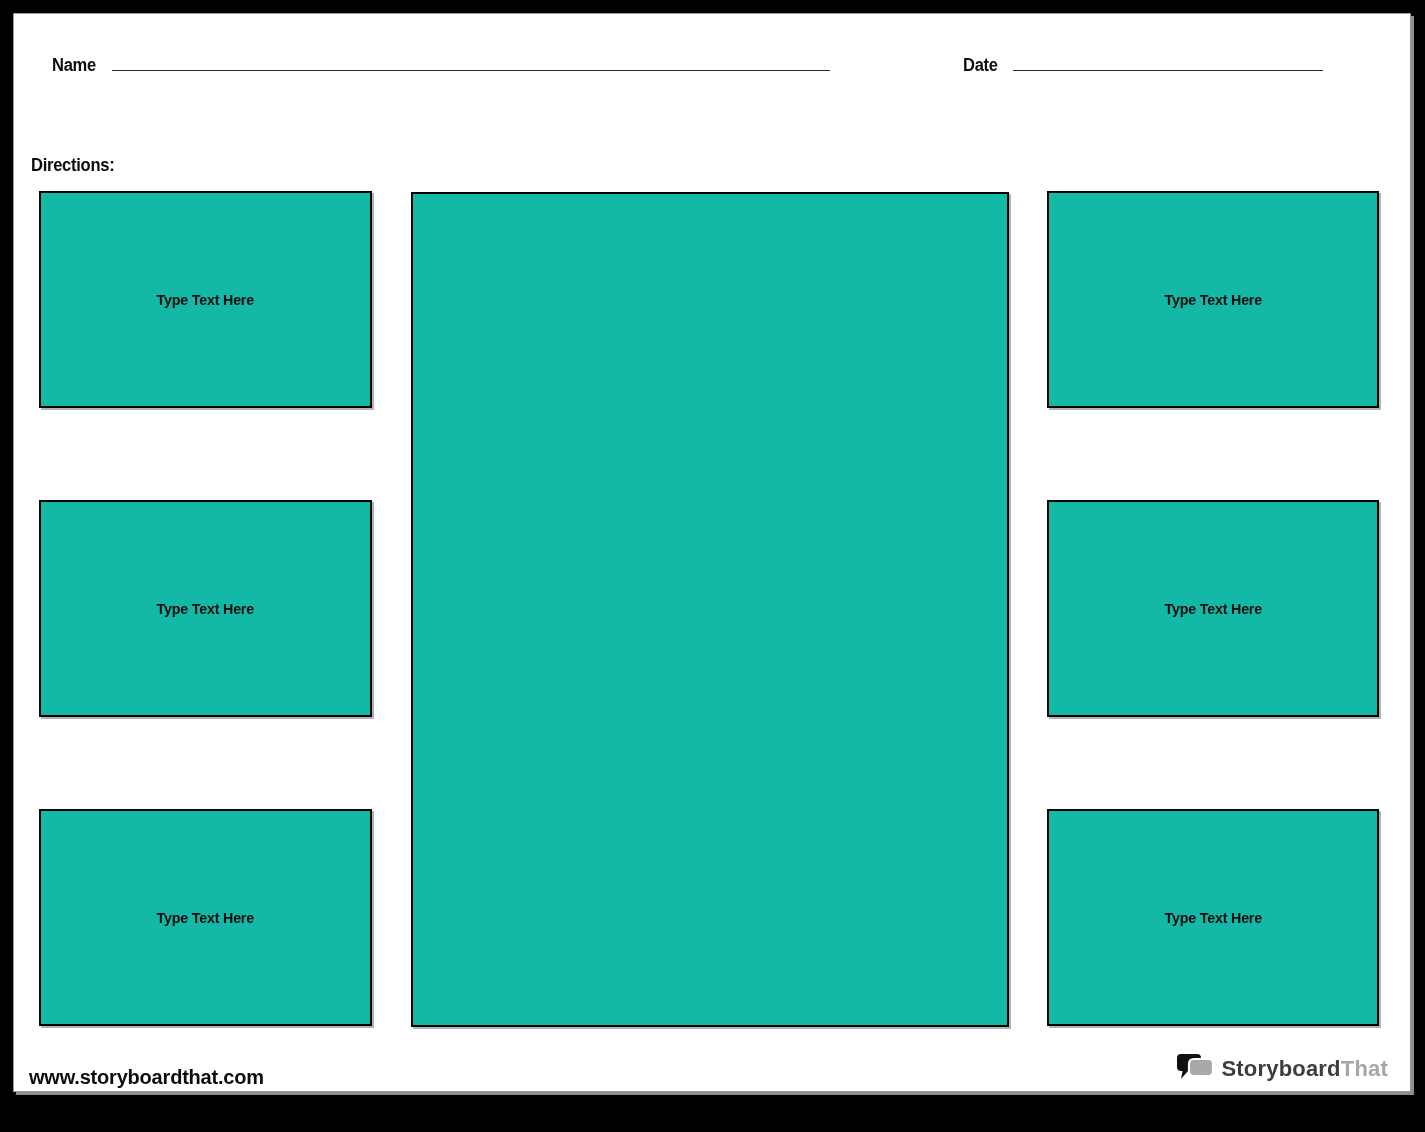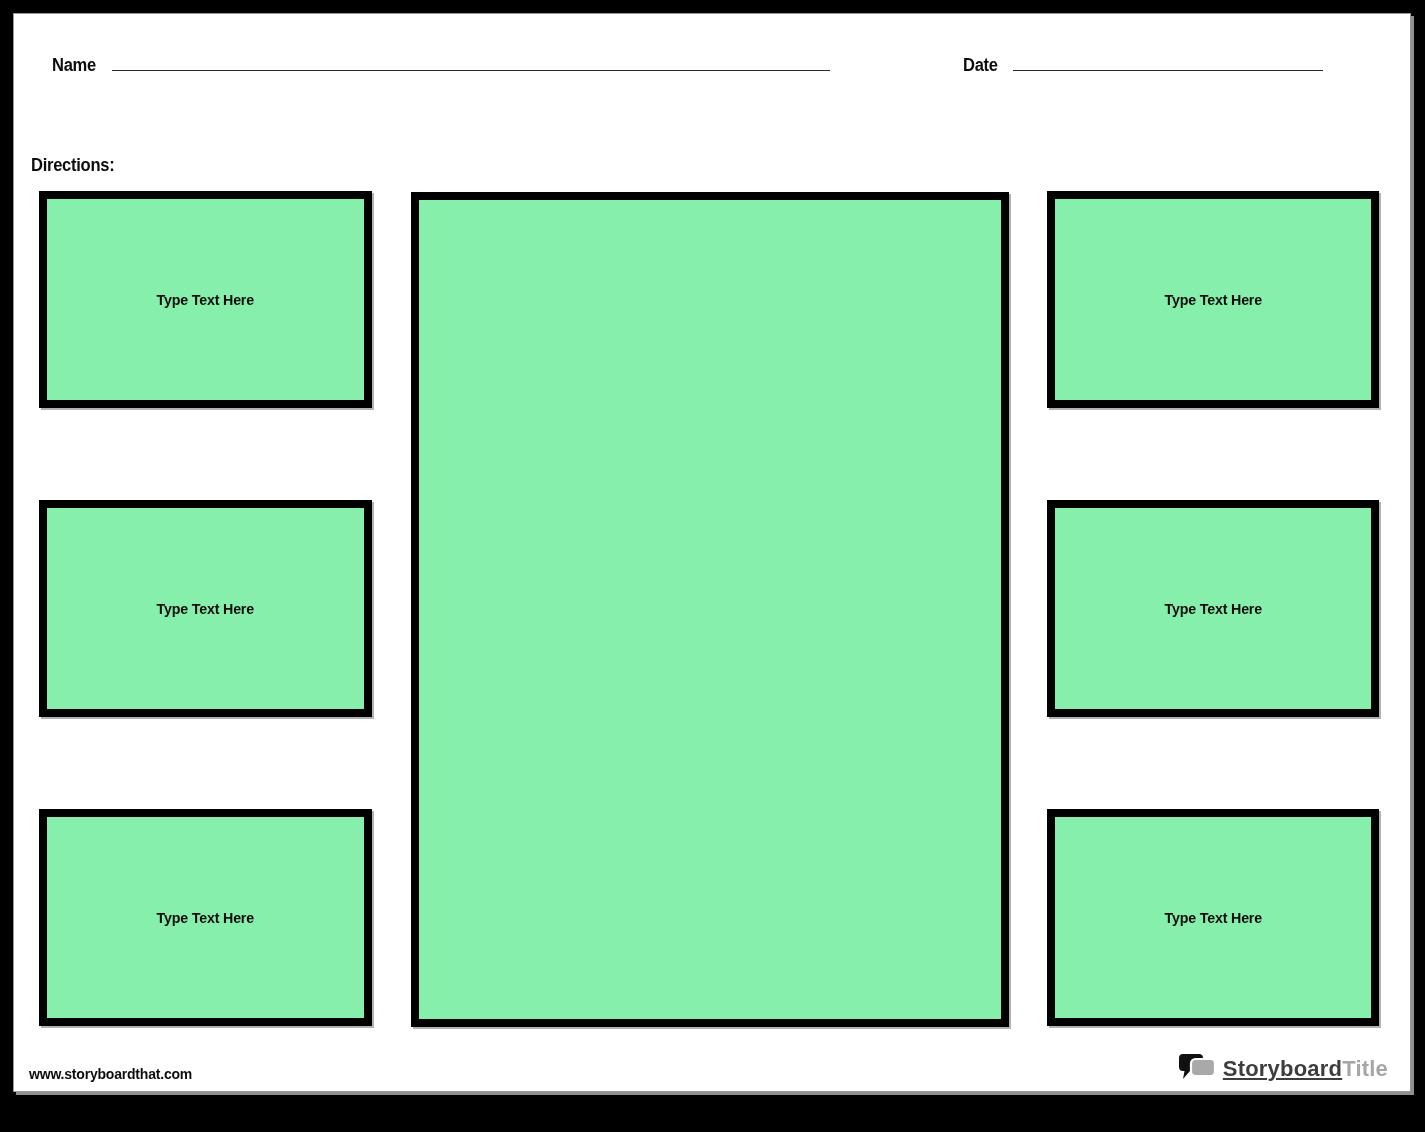--- a/index.html
+++ b/index.html
@@ -43,51 +43,51 @@
     text-align: center;
   }
   .title-row .lbl {
     font-size: 23px; transform-origin: center;
   }
   .directions-row { position: absolute; left: 17px; top: 141px; }
   .directions-row .lbl { font-size: 18px; }
 
   .cell-box {
     position: absolute;
-    border: 8px solid #000000;
-    background: #86efac;
+    border: 2px solid #000000;
+    background: #14b8a6;
     box-shadow: 2px 2px 0 rgba(0,0,0,0.30);
     display: flex; align-items: center; justify-content: center;
   }
   .cell-box .placeholder {
     font-weight: bold; font-size: 15px; color: #0d0d0d;
     letter-spacing: -0.2px;
     transform: scaleX(0.95);
   }
   .col-left { left: 25px; width: 333px; height: 217px; }
   .col-right { left: 1033px; width: 332px; height: 217px; }
   .row-1 { top: 177px; }
   .row-2 { top: 486px; }
   .row-3 { top: 795px; }
   .center-box {
     left: 397px; top: 178px; width: 598px; height: 835px;
   }
 
   .footer-url {
     position: absolute; left: 15px; top: 1052px;
-    font-weight: bold; font-size: 14px; color: #0d0d0d;
+    font-weight: bold; font-size: 20px; color: #0d0d0d;
     letter-spacing: -0.2px;
   }
   .logo {
     position: absolute; right: 22px; top: 1038px;
     display: flex; align-items: center; gap: 6px;
   }
   .logo-icon { width: 38px; height: 34px; position: relative; flex: 0 0 auto; }
   .logo-text { font-size: 22px; font-weight: 600; letter-spacing: 0.2px; white-space: nowrap; }
-  .logo-text .primary { color: #3d3d3d; text-decoration: underline; }
+  .logo-text .primary { color: #3d3d3d; }
   .logo-text .secondary { color: #a6a6a6; }
 </style>
 </head>
 <body>
 
 <div class="stage">
   <div class="page">
 
     <div class="name-row">
       <span class="bold-label lbl">Name</span><span class="write-line name-line"></span>
@@ -127,18 +127,18 @@
     <div class="footer-url">www.storyboardthat.com</div>
 
     <div class="logo">
       <span class="logo-icon">
         <svg width="38" height="34" viewBox="0 0 38 34" aria-hidden="true">
           <path d="M4 2 h16 a4 4 0 0 1 4 4 v9 a4 4 0 0 1 -4 4 h-9 l-7 8 l1.5-8 h-1.5 a4 4 0 0 1 -4 -4 v-9 a4 4 0 0 1 4 -4 z" fill="#111111"></path>
           <rect x="12" y="7" width="24" height="17" rx="4.5" fill="#a9a9a9" stroke="#ffffff" stroke-width="2.2"></rect>
         </svg>
       </span>
       <span class="logo-text">
-        <span class="primary">Storyboard</span><span class="secondary">Title</span>
+        <span class="primary">Storyboard</span><span class="secondary">That</span>
       </span>
     </div>
 
   </div>
 </div>
 
 </body></html>

